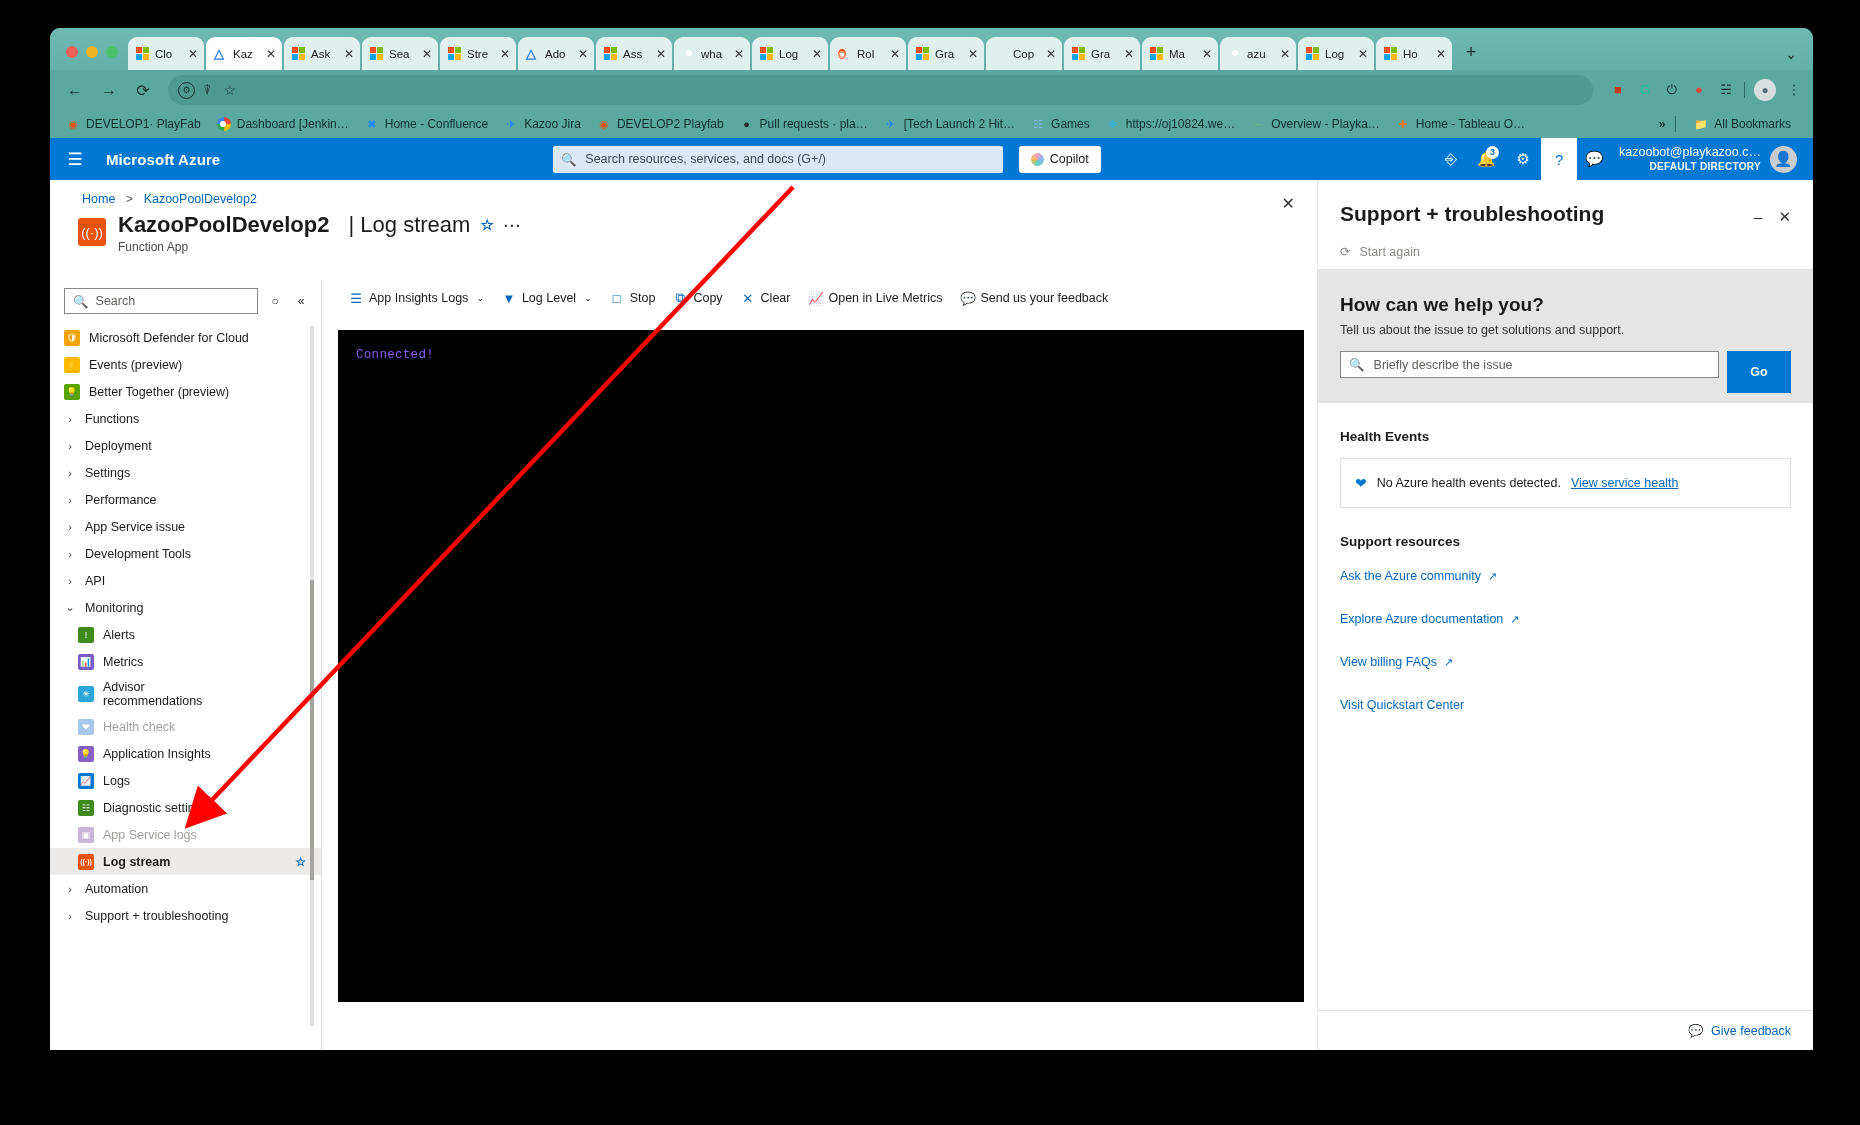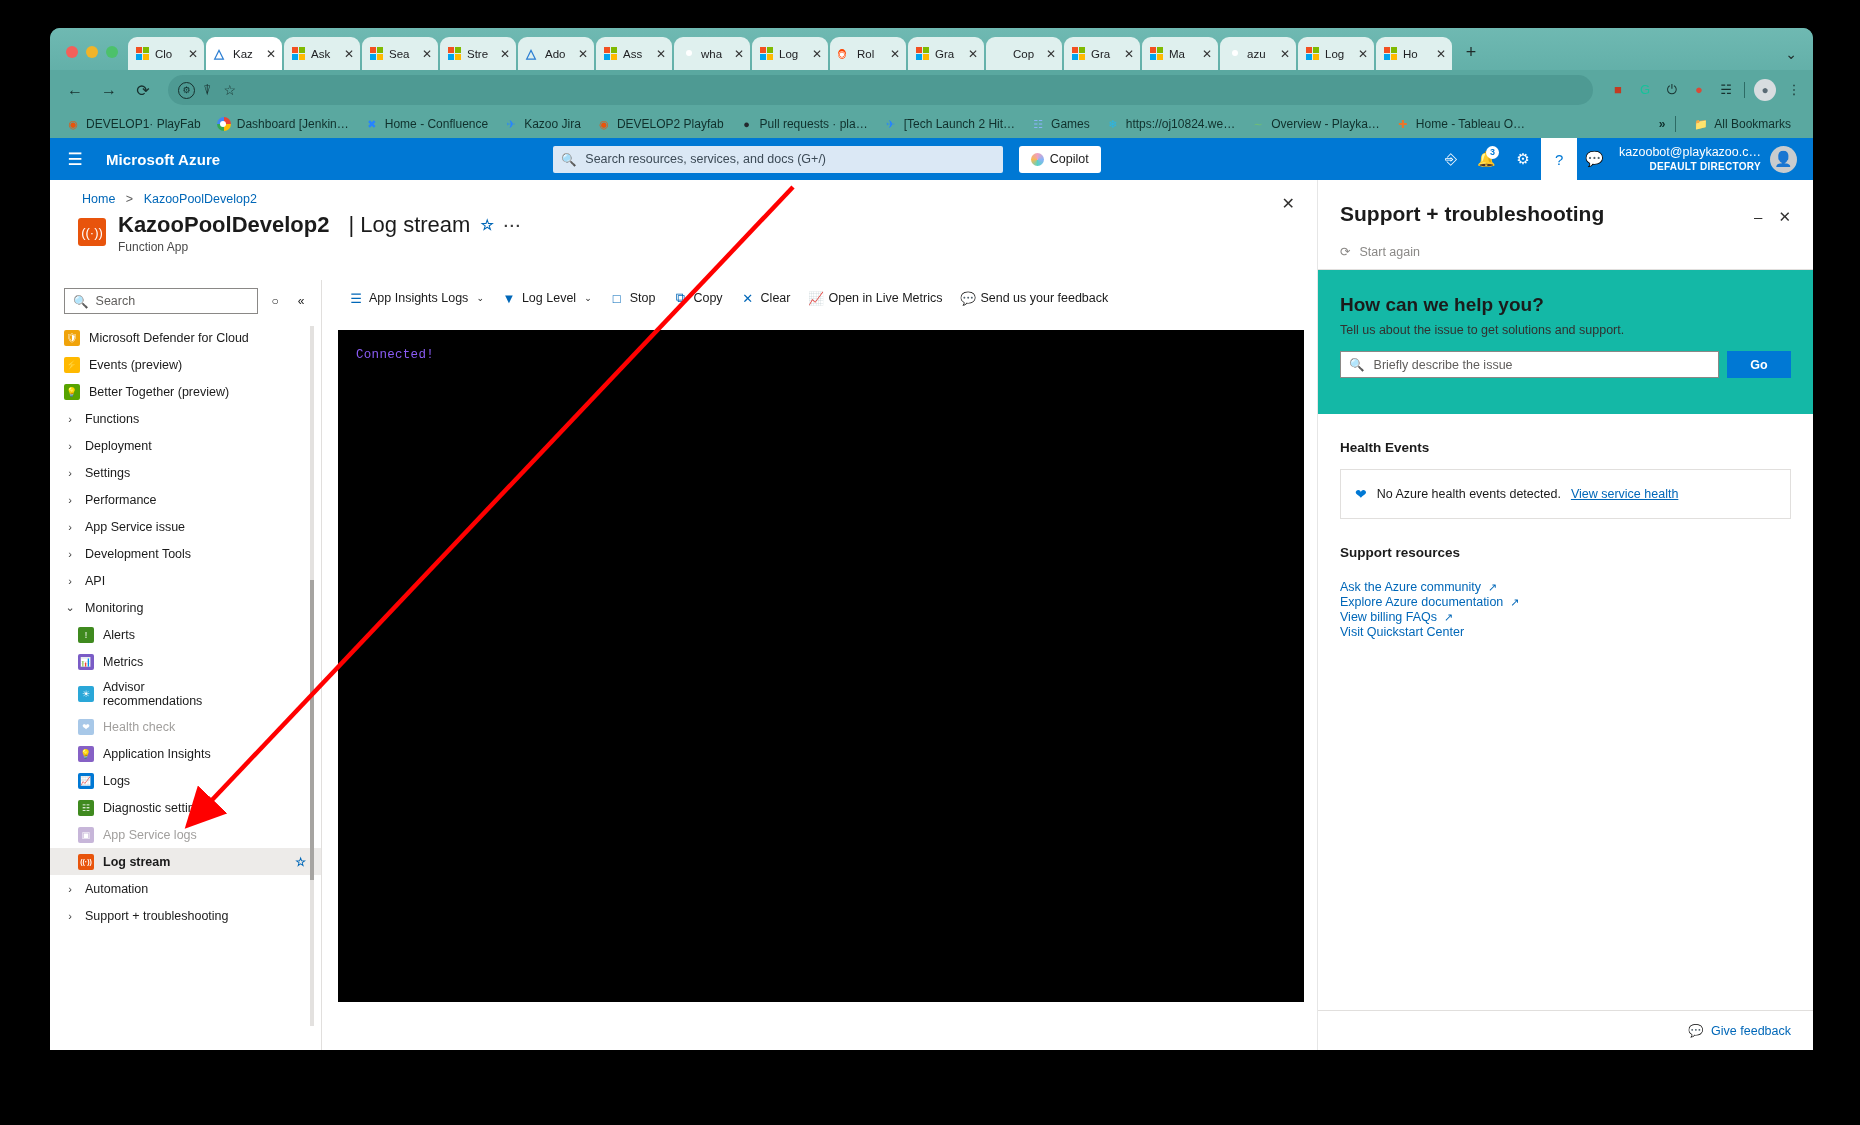--- a/index.html
+++ b/index.html
@@ -207,39 +207,39 @@
     font-size:12.5px; padding:18px 0 0 18px; letter-spacing:.3px;
   }
 
   
   .rightcol { flex:1 1 auto; position:relative; background:#fff; }
   .rp-head { display:flex; align-items:flex-start; padding:22px 22px 0 22px; }
   .rp-title { font-size:21px; font-weight:600; color:#1b1b1b; }
   .rp-ctrls { margin-left:auto; display:flex; gap:16px; color:#323130; font-size:15px; padding-top:6px;}
   .rp-cmd { display:flex; align-items:center; gap:9px; padding:18px 0 10px 22px; font-size:12.5px; color:#8a8886;}
   .rp-div { height:1px; background:#e1dfdd; }
-  .rp-hero { background:#14b8a6; padding:24px 22px 36px 22px; }
+  .rp-hero { background:#e5e5e5; padding:24px 22px 10px 22px; }
   .rp-h2 { font-size:19px; font-weight:600; color:#1b1b1b; }
   .rp-sub { font-size:12.5px; color:#323130; margin-top:7px; }
   .rp-searchrow { display:flex; margin-top:14px; }
   .rp-input {
     flex:1 1 auto; height:27px; background:#fff; border:1px solid #8a8886;
     display:flex; align-items:center; gap:9px; padding:0 8px; font-size:12.5px; color:#605e5c;
   }
-  .rp-go { width:64px; height:27px; background:#0078d4; color:#fff; font-size:12.5px;
+  .rp-go { width:64px; height:42px; background:#0078d4; color:#fff; font-size:12.5px;
      display:flex; align-items:center; justify-content:center; font-weight:600; margin-left:8px;}
   .rp-sec { padding: 26px 22px 0 22px; }
   .rp-sec h3 { font-size:13.5px; font-weight:600; color:#1b1b1b; margin:0 0 14px 0; }
   .health-box {
     border:1px solid #e1dfdd; padding:16px 14px; display:flex; align-items:center; gap:10px;
     font-size:12.5px; color:#1b1b1b;
   }
   .heart { color:#0078d4; font-size:14px; }
   .lnk { color:#0067b8; text-decoration:underline; }
-  .res-list { margin-top:20px; display:flex; flex-direction:column; gap:1px; }
+  .res-list { margin-top:20px; display:flex; flex-direction:column; gap:29px; }
   .res-link { font-size:12.5px; color:#0067b8; display:flex; align-items:center; gap:7px; }
   .ext-glyph { font-size:11px; }
   .rp-footbar {
     position:absolute; left:0; right:0; bottom:0; height:40px; border-top:1px solid #e1dfdd;
     display:flex; align-items:center; justify-content:flex-end; padding-right:22px; gap:7px;
     font-size:12.5px; color:#0067b8; background:#fff;
   }
 
   
   #arrow { position:absolute; left:0; top:0; width:1860px; height:1125px; pointer-events:none; }

